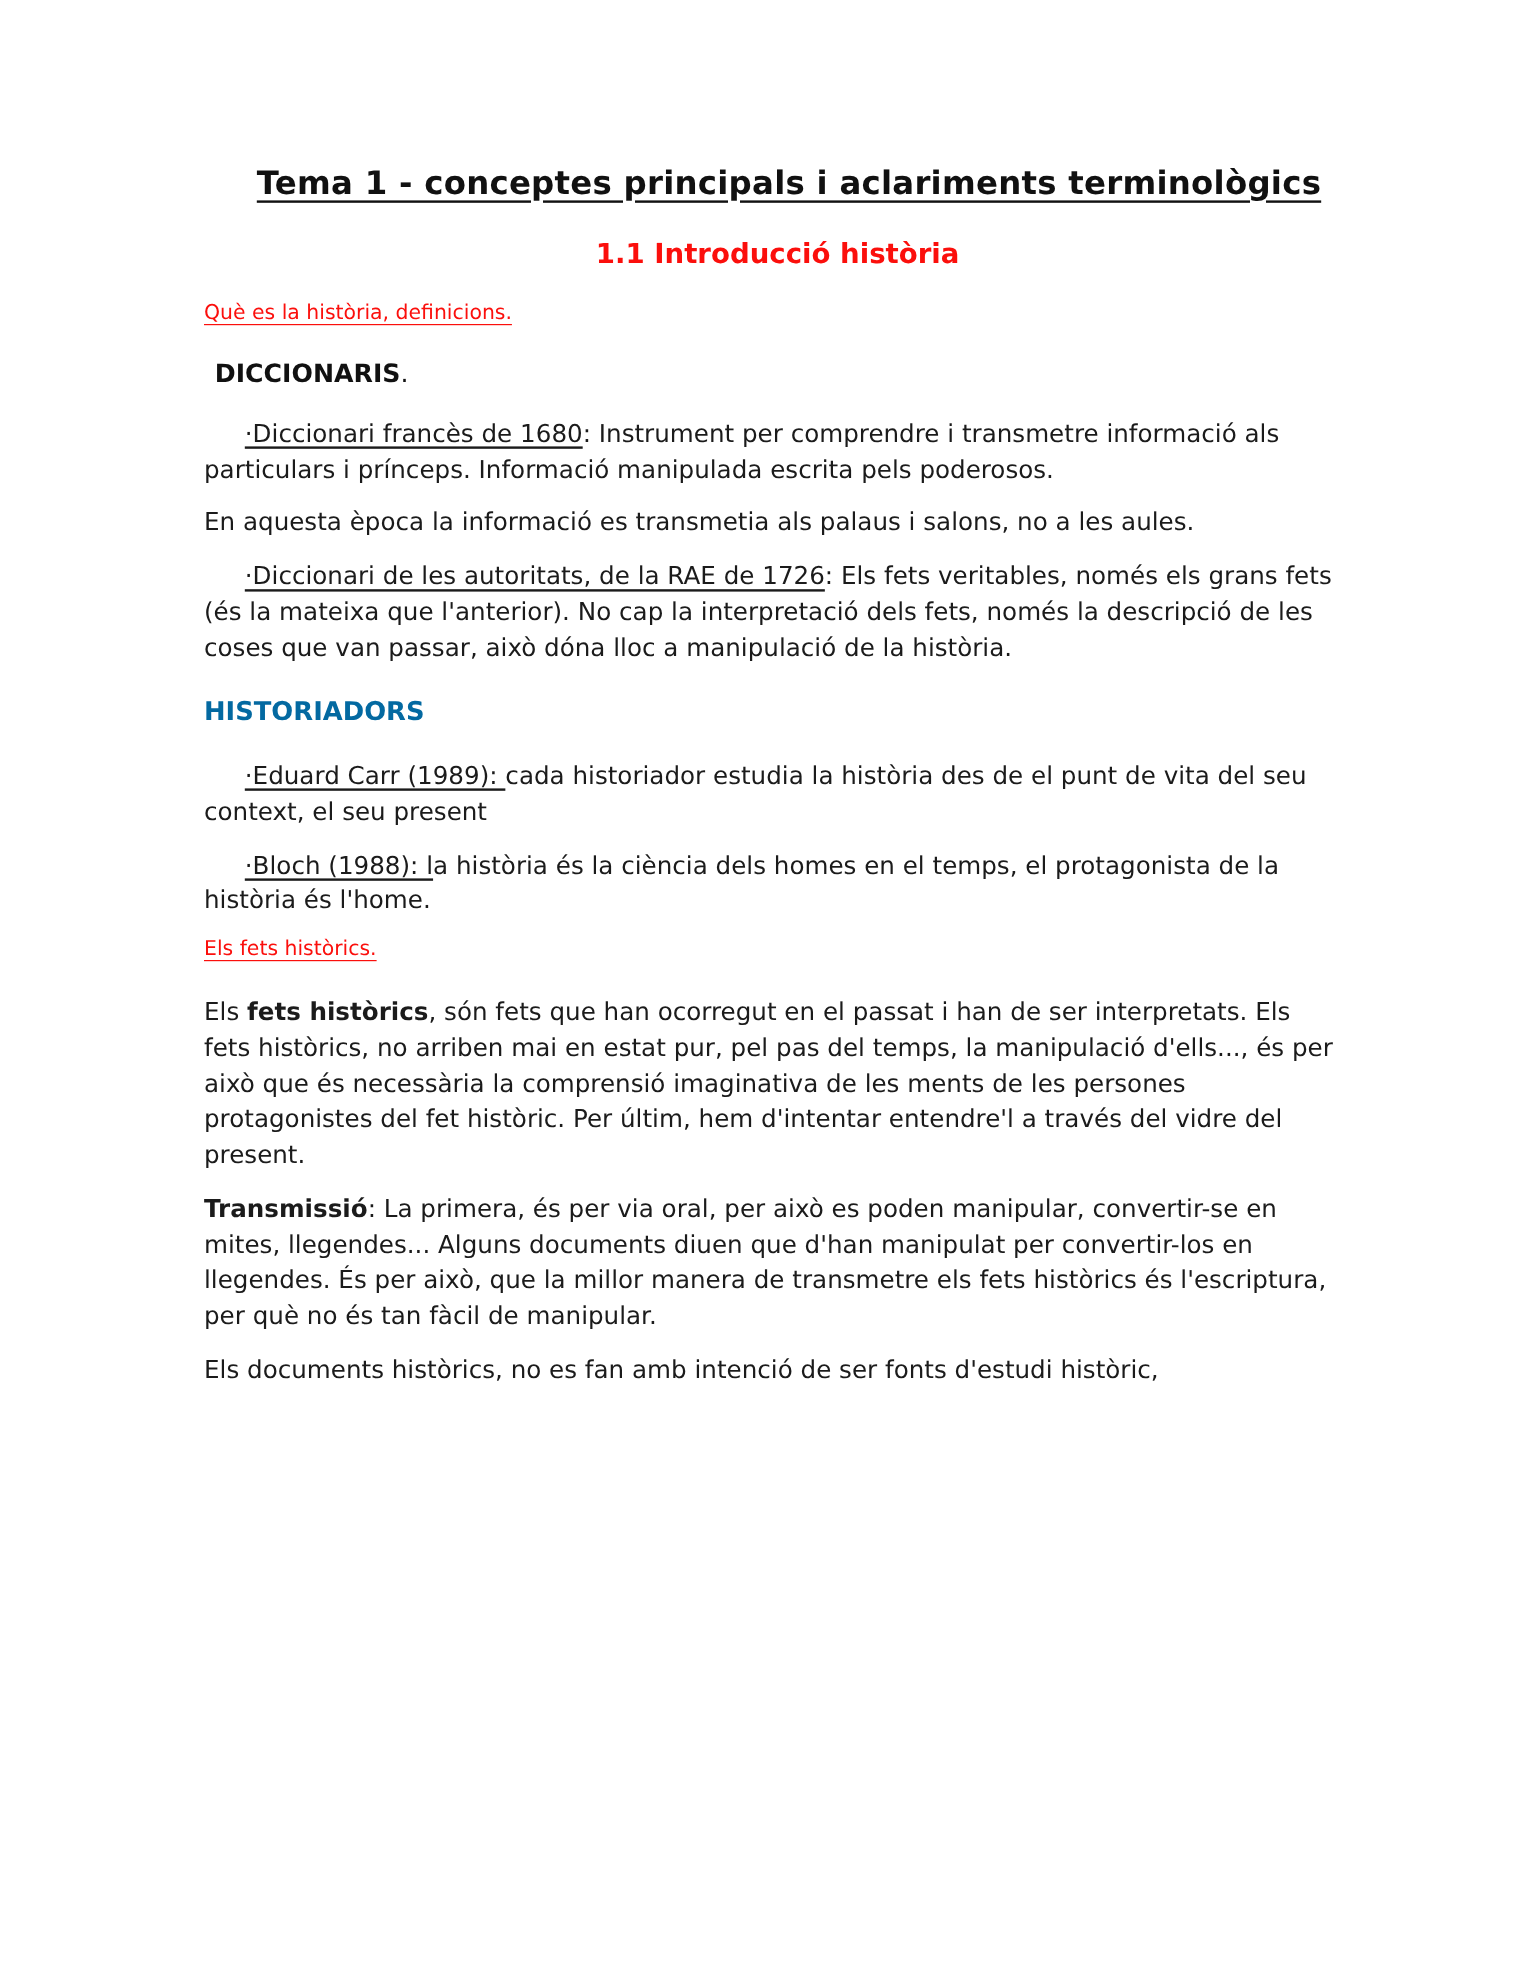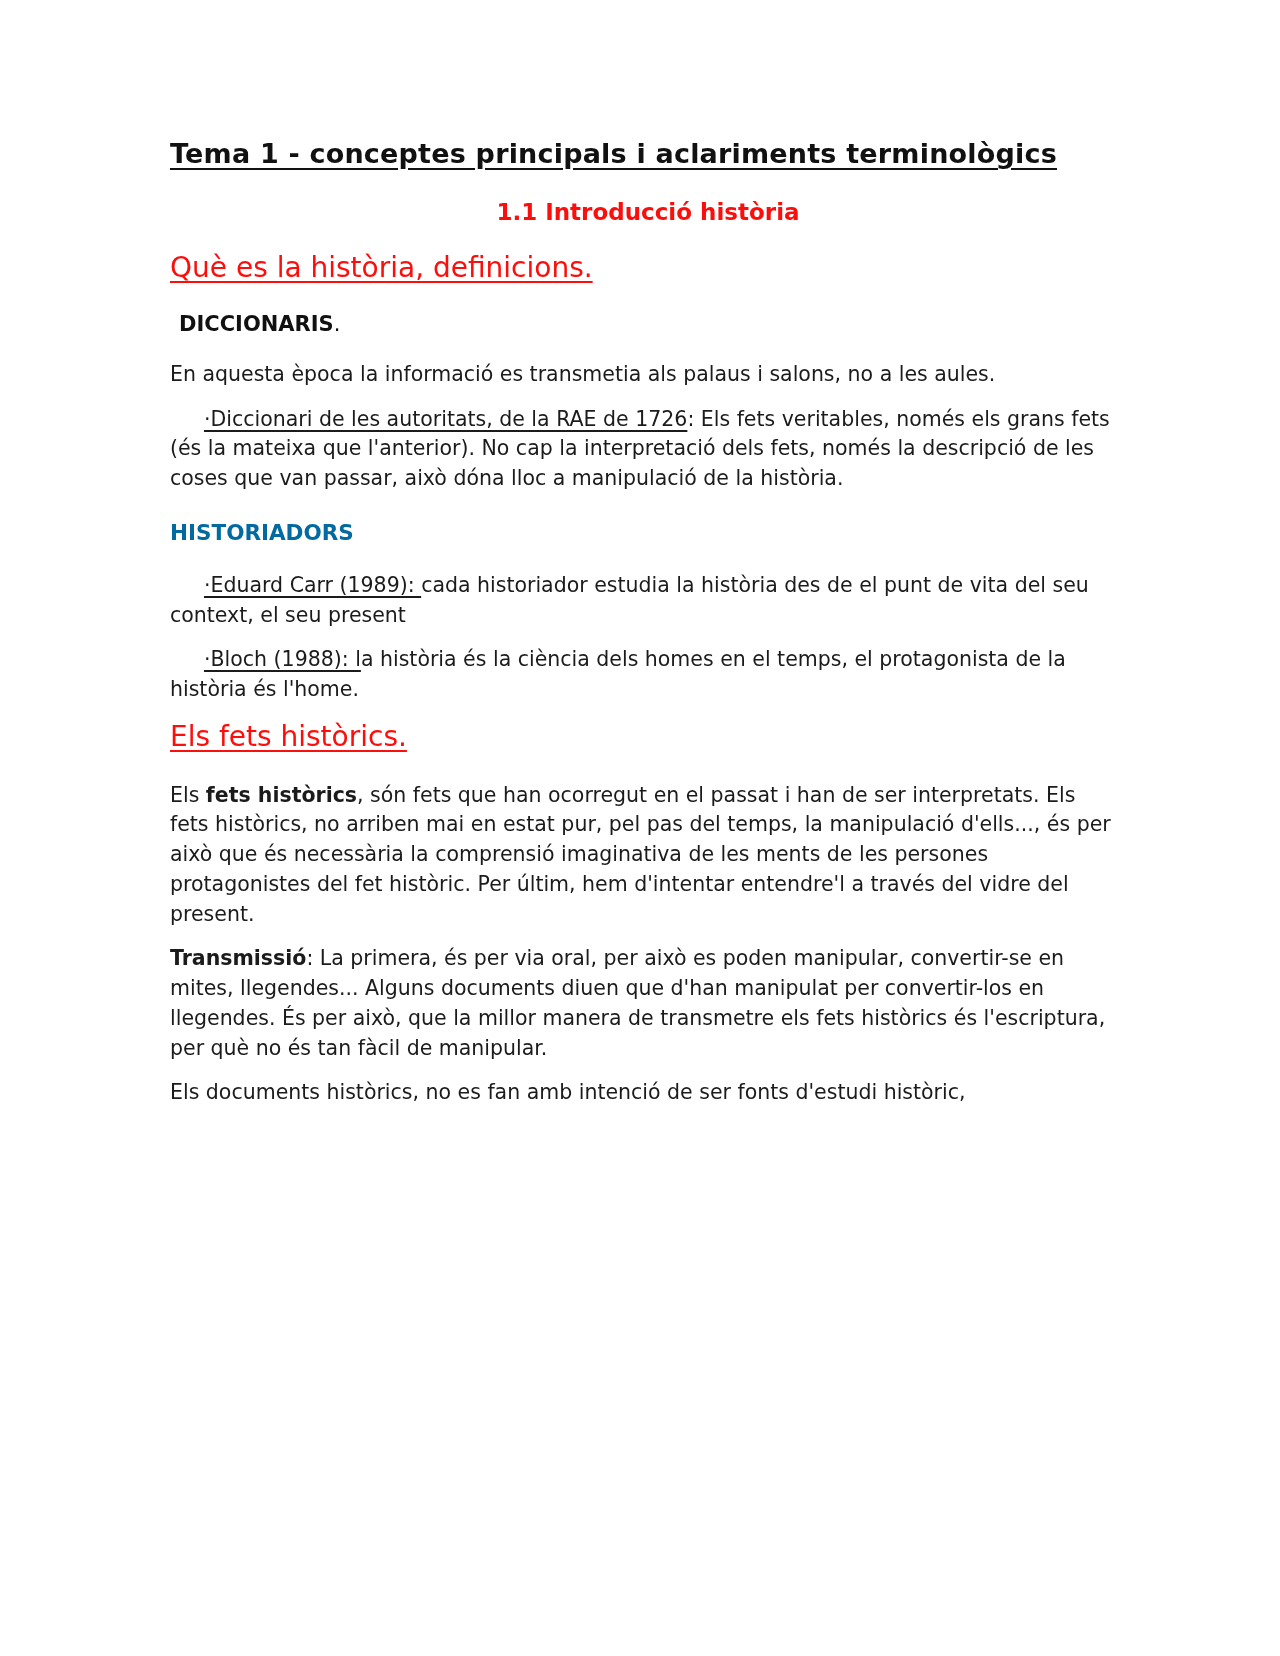--- a/index.html
+++ b/index.html
@@ -19,31 +19,32 @@
     padding: 138px 168px 0 170px;
   }
   .doc-title {
     font-size: 27px;
     font-weight: bold;
     color: #111111;
     text-decoration: underline;
     text-underline-offset: 5px;
     margin-bottom: 30px;
     letter-spacing: 0.2px;
+    margin-left: 44px;
   }
   .intro-heading {
     font-size: 23px;
     font-weight: bold;
     color: #fb0f0c;
     padding-left: 14px;
     margin-bottom: 26px;
     text-align: center;
   }
   .red-subheading {
-    font-size: 28px;
+    font-size: 17px;
     color: #fb0f0c;
     text-decoration: underline;
     text-underline-offset: 4px;
     margin-bottom: 28px;
     font-weight: normal;
   }
   .minor-heading {
     font-size: 21px;
     color: #111111;
     padding-left: 9px;
@@ -75,20 +76,21 @@
 <div class="page">
 
   <h1 class="doc-title">Tema 1 - conceptes principals i aclariments terminològics</h1>
 
   <h2 class="intro-heading">1.1 Introducció història</h2>
 
   <div class="red-subheading">Què es la història, definicions. </div>
 
   <div class="minor-heading"><span class="b">DICCIONARIS</span><span>.</span></div>
 
+  <p class="body-par bullet"><span class="u">·Diccionari francès de 1680</span><span>: Instrument per comprendre i transmetre informació als particulars i prínceps. Informació manipulada escrita pels poderosos.</span></p>
 
   <p class="body-par">En aquesta època la informació es transmetia als palaus i salons, no a les aules.</p>
 
   <p class="body-par bullet"><span class="u">·Diccionari de les autoritats, de la RAE de 1726</span><span>: Els fets veritables, només els grans fets (és la mateixa que l'anterior). No cap la interpretació dels fets, només la descripció de les coses que van passar, això dóna lloc a manipulació de la història.</span></p>
 
   <h3 class="section-heading">HISTORIADORS</h3>
 
   <p class="body-par bullet"><span class="u">·Eduard Carr (1989): </span><span>cada historiador estudia la història des de el punt de vita del seu context, el seu present</span></p>
 
   <p class="body-par bullet"><span class="u">·Bloch (1988): l</span><span>a història és la ciència dels homes en el temps, el protagonista de la història és l'home.</span></p>

